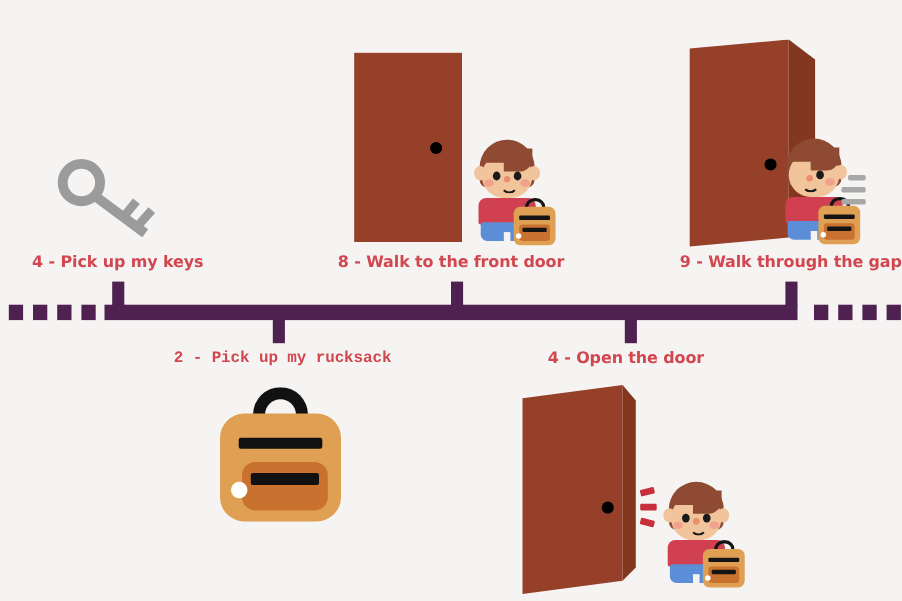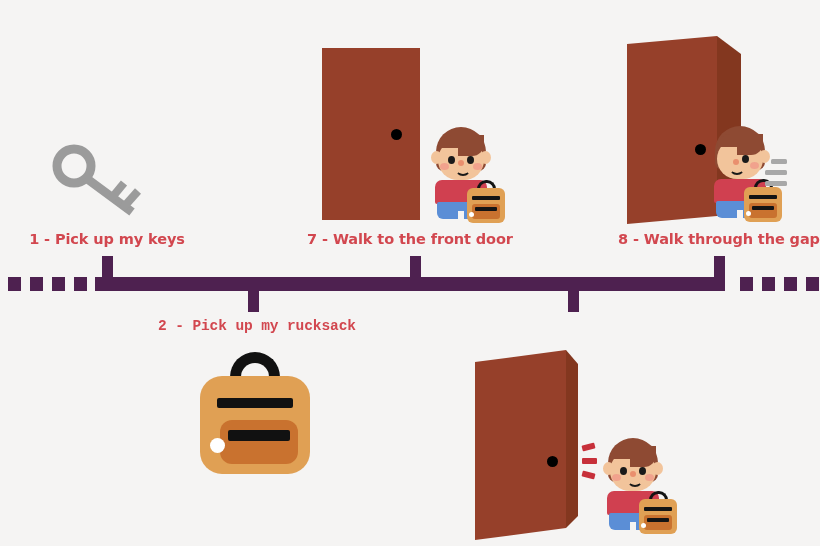--- a/index.html
+++ b/index.html
@@ -369,22 +369,23 @@
   <div class="abs dash" style="left:762px;"></div>
   <div class="abs dash" style="left:784px;"></div>
   <div class="abs dash" style="left:806px;"></div>
 
   <div class="abs tick up" style="left:102px;"></div>
   <div class="abs tick down" style="left:248px;"></div>
   <div class="abs tick up" style="left:410px;"></div>
   <div class="abs tick down" style="left:568px;"></div>
   <div class="abs tick up" style="left:714px;"></div>
 
-  <div class="abs step-label label-above" style="left:12px; width:190px;">1 - Pick up my keys</div>
+  <div class="abs step-label label-above" style="left:12px; width:190px;">4 - Pick up my keys</div>
 
   <div class="abs step-label label-below" style="left:158px; width:190px;font-family:Liberation Mono, monospace;">2 - Pick up my rucksack</div>
 
-  <div class="abs step-label label-above" style="left:305px; width:210px;">7 - Walk to the front door</div>
-
-
-  <div class="abs step-label label-above" style="left:618px; width:196px;">8 - Walk through the gap</div>
+  <div class="abs step-label label-above" style="left:305px; width:210px;">8 - Walk to the front door</div>
+
+  <div class="abs step-label label-below" style="left:483px; width:172px;">4 - Open the door</div>
+
+  <div class="abs step-label label-above" style="left:618px; width:196px;">9 - Walk through the gap</div>
 
 </div>
 
 </body></html>

